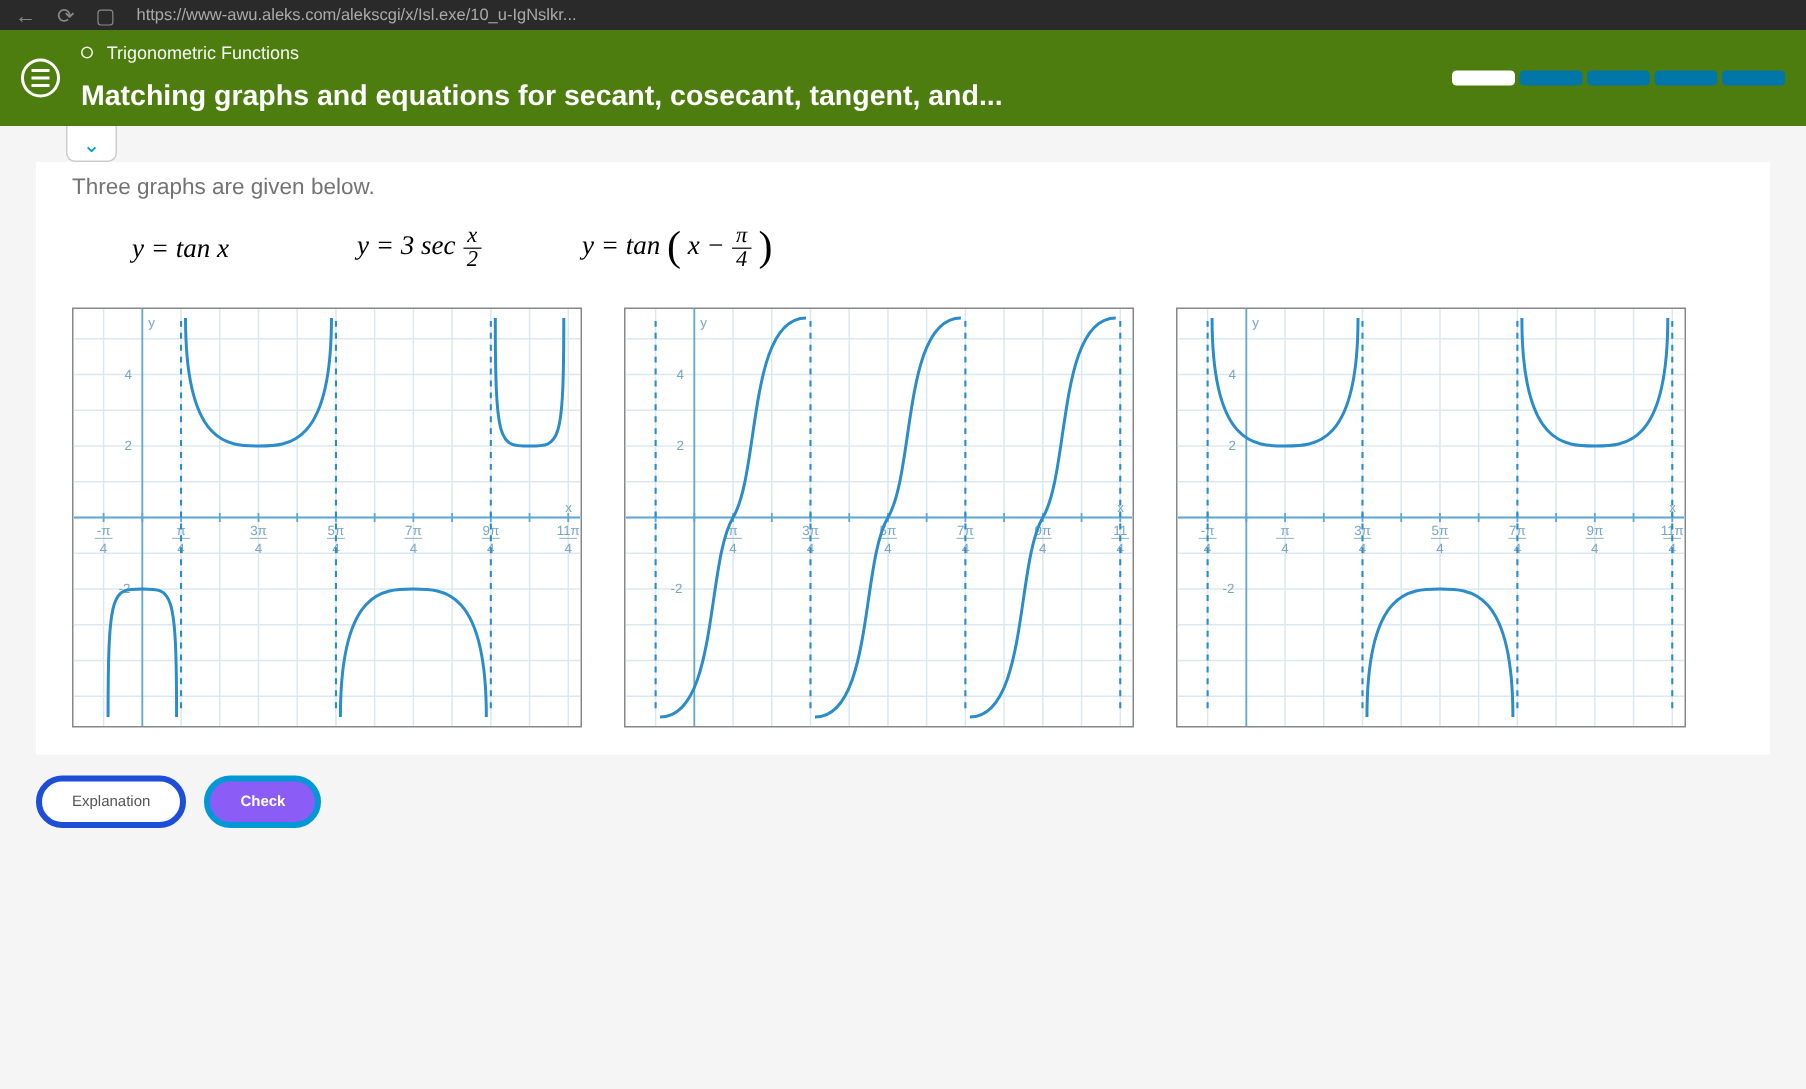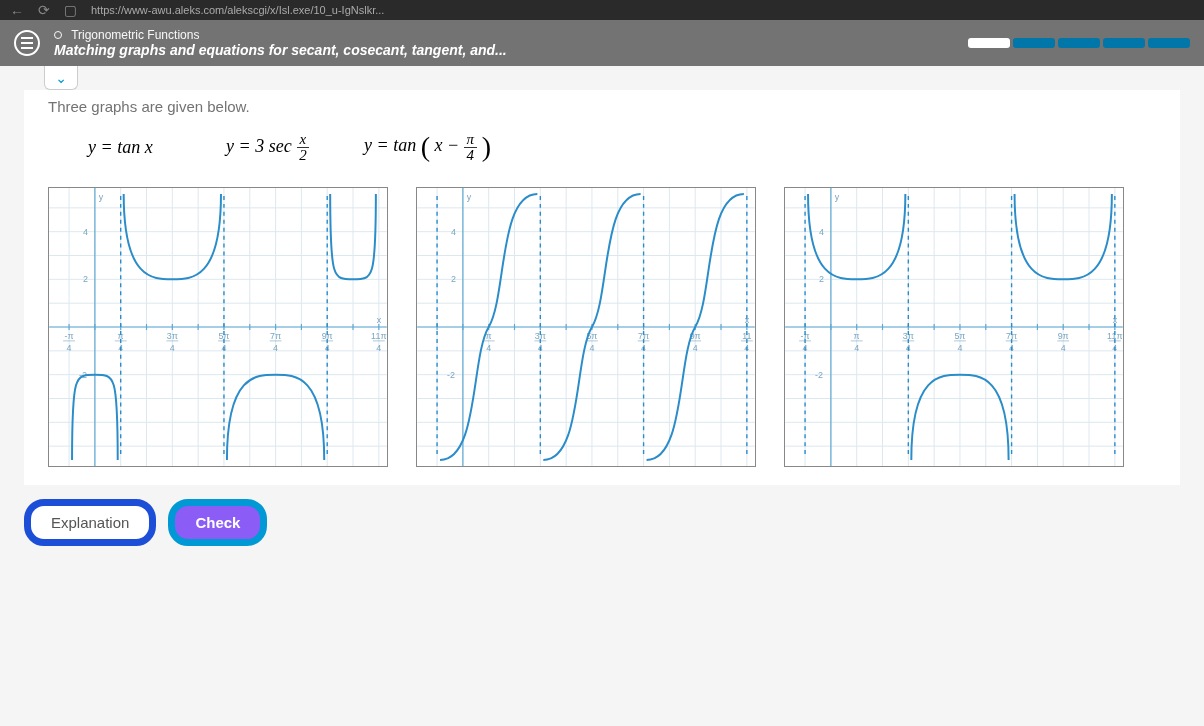--- a/index.html
+++ b/index.html
@@ -16,68 +16,68 @@
     color: #ccc;
     font-size: 11px;
     padding: 2px 10px;
     display: flex;
     align-items: center;
     gap: 14px;
   }
   .browser-bar .nav-ico { color:#888; font-size:14px; }
   .url { color:#aaa; }
   .app-header {
-    background: #737373;
+    background: #4d7c0f;
     color: #fff;
     padding: 8px 14px;
     display: flex;
     align-items: center;
     gap: 14px;
   }
   .hamburger {
     width: 26px; height: 26px;
     border: 2px solid #fff; border-radius: 50%;
     display: flex; flex-direction: column;
     justify-content: center; align-items: center;
     gap: 3px; cursor:pointer;
   }
   .hamburger span { display:block; width:12px; height:2px; background:#fff; }
   .header-text .breadcrumb { font-size: 12px; opacity:0.95; }
   .header-text .breadcrumb .dot { display:inline-block; width:8px;height:8px;border:1px solid #fff;border-radius:50%;margin-right:6px;}
-  .header-text .title { font-size: 14px; font-weight:bold; margin-top:0;font-style:italic;}
+  .header-text .title { font-size: 19px; font-weight:bold; margin-top:12px;}
   .progress { margin-left:auto; display:flex; gap:3px; }
   .progress .seg { width:42px; height:10px; border-radius:3px; background:#0077a8; }
   .progress .seg.done { background:#fff; }
   .collapse-tab {
     width: 34px; height: 24px; background:#fff;
     border:1px solid #ccc; border-top:none;
     margin-left: 44px; border-radius:0 0 6px 6px;
     display:flex;align-items:center;justify-content:center;
     color:#0099d6; font-size:14px; cursor:pointer;
   }
   .content {
     background:#fff;
     margin: 0 24px;
     padding: 6px 24px 18px 24px;
   }
   .instructions { font-size:15px; color:#737373; line-height:1.4; }
   .equations { margin-top:14px; margin-left:40px; }
-  .equations .row { display:flex; gap:28px; align-items:center; margin-bottom:10px; font-family:'Times New Roman',serif; font-style:italic; font-size:18px;}
+  .equations .row { display:flex; gap:40px; align-items:center; margin-bottom:10px; font-family:'Times New Roman',serif; font-style:italic; font-size:18px;}
   .equations .cell { min-width:110px; }
   .frac { display:inline-flex; flex-direction:column; align-items:center; vertical-align:middle; font-size:15px; line-height:1; font-style:italic;}
   .frac .num { border-bottom:1px solid #333; padding:0 3px;}
   .frac .den { padding:0 3px;}
   .paren { font-size:28px; vertical-align:middle; font-style:normal;}
   .graphs { display:flex; gap:28px; margin-top:24px; }
   .graph-box { width:340px; height:280px; border:1px solid #888; background:#fff; position:relative; }
   .graph-box svg { width:100%; height:100%; }
   .button-row { display:flex; gap:12px; margin: 14px 0 0 24px; }
   .btn {
-    padding: 8px 20px; border-radius: 20px; font-size:15px; cursor:pointer;
-    border:7px solid #1d4ed8; background:#fff; color:#555;
+    padding: 8px 20px; border-radius: 20px; font-size:10px; cursor:pointer;
+    border:4px solid #1d4ed8; background:#fff; color:#555;
   }
   .btn.primary { background:#8b5cf6; color:#fff; border-color:#0099d6; font-weight:bold;}
   .tick-lbl { font-size:9px; fill:#7aa6c2; font-family:Arial; }
   .axis { stroke:#5fa8d3; stroke-width:1.2; }
   .grid { stroke:#dce8f0; stroke-width:1; }
   .asym { stroke:#2a8cc9; stroke-width:1.4; stroke-dasharray:4 4; }
   .curve { stroke:#2a8cc9; stroke-width:2; fill:none; }
 </style>
 </head>
 <body>

